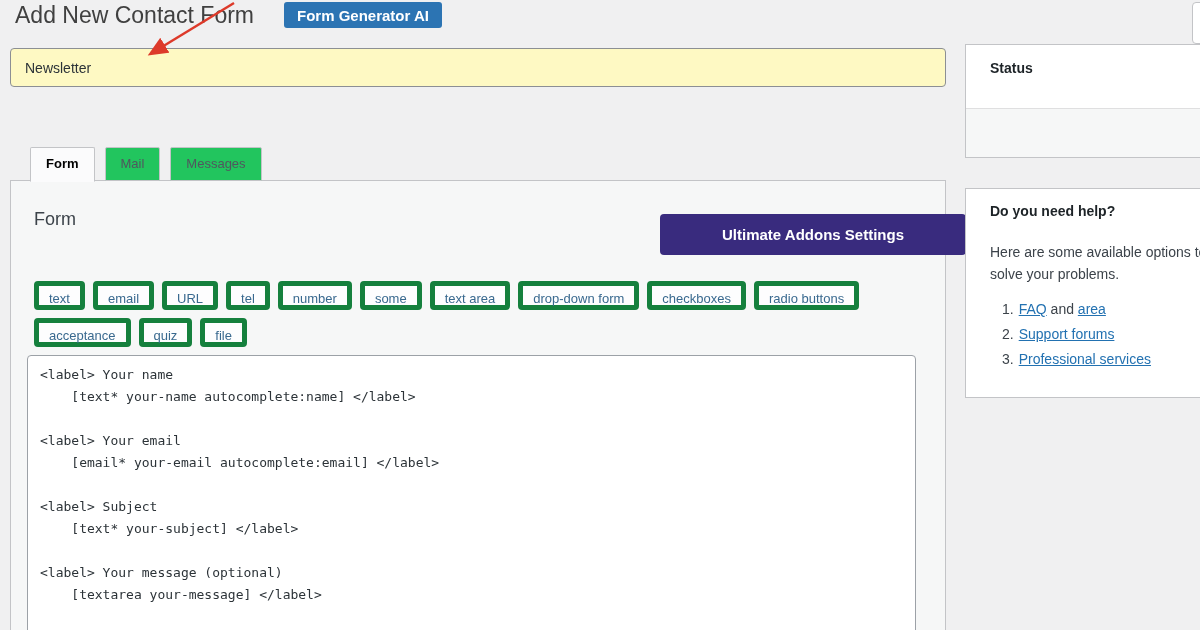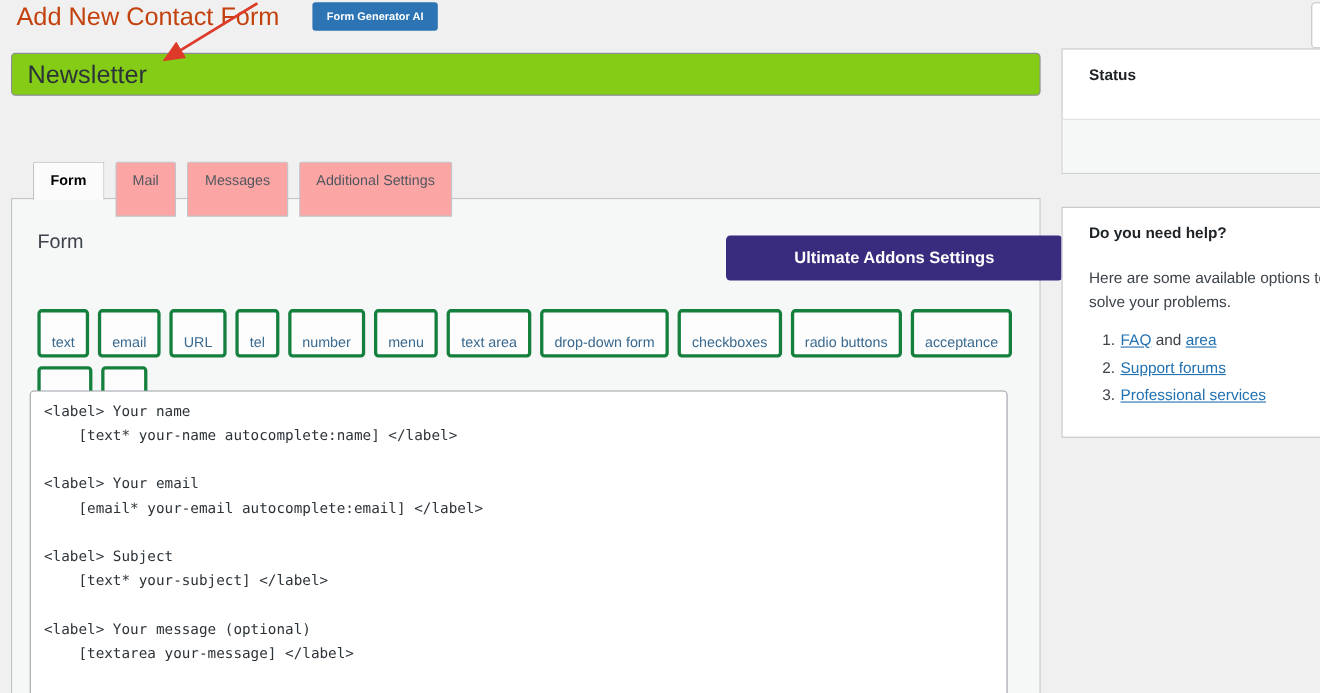--- a/index.html
+++ b/index.html
@@ -6,43 +6,43 @@
   html,body { width:1200px; height:630px; }
   body {
     position:relative; overflow:hidden;
     background:#f0f0f1;
     font-family:"Liberation Sans", sans-serif;
     color:#1d2327;
   }
   
   .page-title {
     position:absolute; left:15px; top:1px;
-    font-size:23px; font-weight:400; color:#c2410c; line-height:29px;
+    font-size:23px; font-weight:400; color:#404040; line-height:29px;
   }
   .fg-ai-btn {
     position:absolute; left:284px; top:2px; height:26px;
     background:#2c74b3; color:#fff; border:none; border-radius:3px;
-    font-family:inherit; font-size:10px; font-weight:700; padding:0 13px; cursor:pointer;
+    font-family:inherit; font-size:15px; font-weight:700; padding:0 13px; cursor:pointer;
   }
   .title-input {
     position:absolute; left:10px; top:48px; width:936px; height:39px;
-    background:#84cc16; border:1px solid #8c8f94; border-radius:4px;
-    font-family:inherit; font-size:23px; color:#2c3338; padding:0 14px;
+    background:#fef9c3; border:1px solid #8c8f94; border-radius:4px;
+    font-family:inherit; font-size:14px; color:#2c3338; padding:0 14px;
   }
   .arrow-svg { position:absolute; left:138px; top:0; pointer-events:none; z-index:5; }
   
   .corner-box {
     position:absolute; left:1192px; top:2px; width:20px; height:42px;
     background:#fff; border:1px solid #c3c4c7; border-radius:4px;
   }
   
   .tabs { position:absolute; left:30px; top:147px; display:flex; gap:10px; z-index:2; }
   .tab {
-    height:50px; line-height:32px; padding:0 15px; font-size:13px;
-    background:#fca5a5; border:1px solid #c3c4c7; border-radius:2px 2px 0 0;
+    height:34px; line-height:32px; padding:0 15px; font-size:13px;
+    background:#22c55e; border:1px solid #c3c4c7; border-radius:2px 2px 0 0;
     color:#50575e; cursor:pointer; white-space:nowrap;
   }
   .tab.active {
     background:#fbfbfc; color:#000; font-weight:700;
     border-bottom:1px solid #fbfbfc; height:35px;
   }
   
   .panel {
     position:absolute; left:10px; top:180px; width:936px; height:460px;
     background:#f6f7f7; border:1px solid #c3c4c7;
@@ -57,23 +57,23 @@
     font-family:inherit; font-size:15px; font-weight:700; cursor:pointer;
   }
   .panel-desc {
     position:absolute; left:23px; top:77px;
     font-size:13px; color:#3c434a;
   }
   .panel-desc a { color:#2271b1; text-decoration:underline; cursor:pointer; }
   .tag-rows { position:absolute; left:23px; top:100px; width:890px; }
   .tag-row { display:flex; flex-wrap:wrap; gap:8px; margin-bottom:9px; }
   .tag-btn {
-    background:#fdfdfe; border:3px solid #15803d; border-radius:4px;
+    background:#fdfdfe; border:5px solid #15803d; border-radius:4px;
     color:#39698f; font-family:inherit; font-size:13px;
-    padding:19px 10px; height:29px; cursor:pointer; white-space:nowrap;
+    padding:5px 10px; height:29px; cursor:pointer; white-space:nowrap;
   }
   .tag-btn.filled {
     background:#4e7ea9; border-color:#4e7ea9; color:#fff; font-weight:600;
   }
   .code-area {
     position:absolute; left:16px; top:174px; width:889px; height:430px;
     background:#fff; border:1px solid #9ca1a7; border-radius:4px;
     font-family:"DejaVu Sans Mono", monospace; font-size:13px; line-height:22px;
     color:#2c3338; padding:8px 12px; resize:none; overflow:hidden; white-space:pre;
   }
@@ -109,35 +109,34 @@
       <polygon points="0 0, 8 3.5, 0 7" fill="#dd3a2a"></polygon>
     </marker>
   </defs>
   <line x1="96" y1="3" x2="14" y2="53" stroke="#dd3a2a" stroke-width="2.5" marker-end="url(#ah)"></line>
 </svg>
 
 <div class="tabs">
   <div class="tab active">Form</div>
   <div class="tab">Mail</div>
   <div class="tab">Messages</div>
-  <div class="tab">Additional Settings</div>
 </div>
 
 <div class="panel">
   <h2 class="panel-heading">Form</h2>
   <button class="ultimate-btn">Ultimate Addons Settings</button>
 
   <div class="tag-rows">
     <div class="tag-row">
       <button class="tag-btn">text</button>
       <button class="tag-btn">email</button>
       <button class="tag-btn">URL</button>
       <button class="tag-btn">tel</button>
       <button class="tag-btn">number</button>
-      <button class="tag-btn">menu</button>
+      <button class="tag-btn">some</button>
       <button class="tag-btn">text area</button>
       <button class="tag-btn">drop-down form</button>
       <button class="tag-btn">checkboxes</button>
       <button class="tag-btn">radio buttons</button>
       <button class="tag-btn">acceptance</button>
       <button class="tag-btn">quiz</button>
       <button class="tag-btn">file</button>
     </div>
     <div class="tag-row">
       <button class="tag-btn">submit</button>

